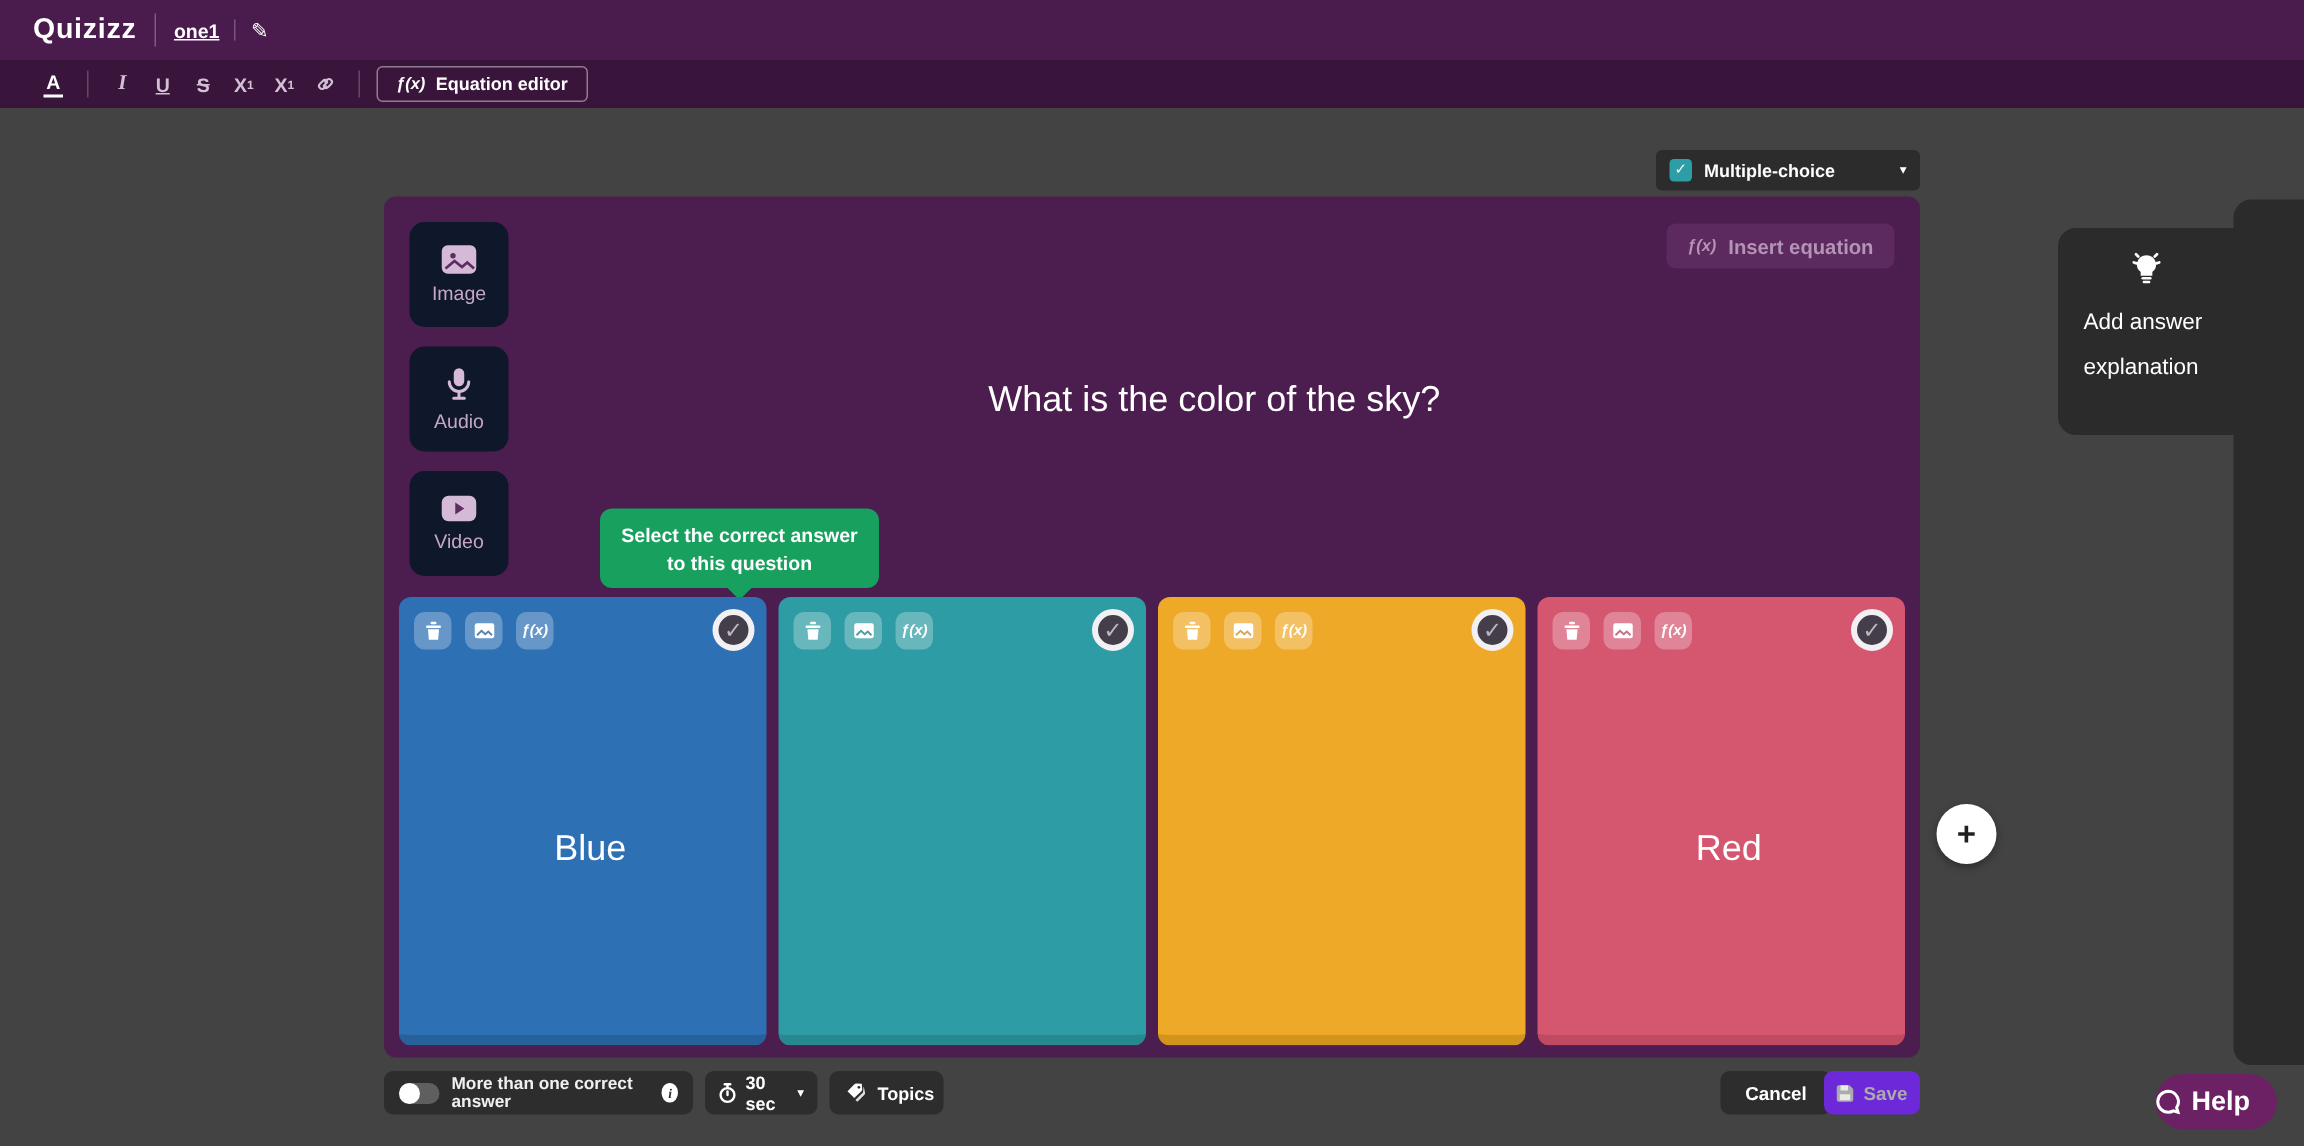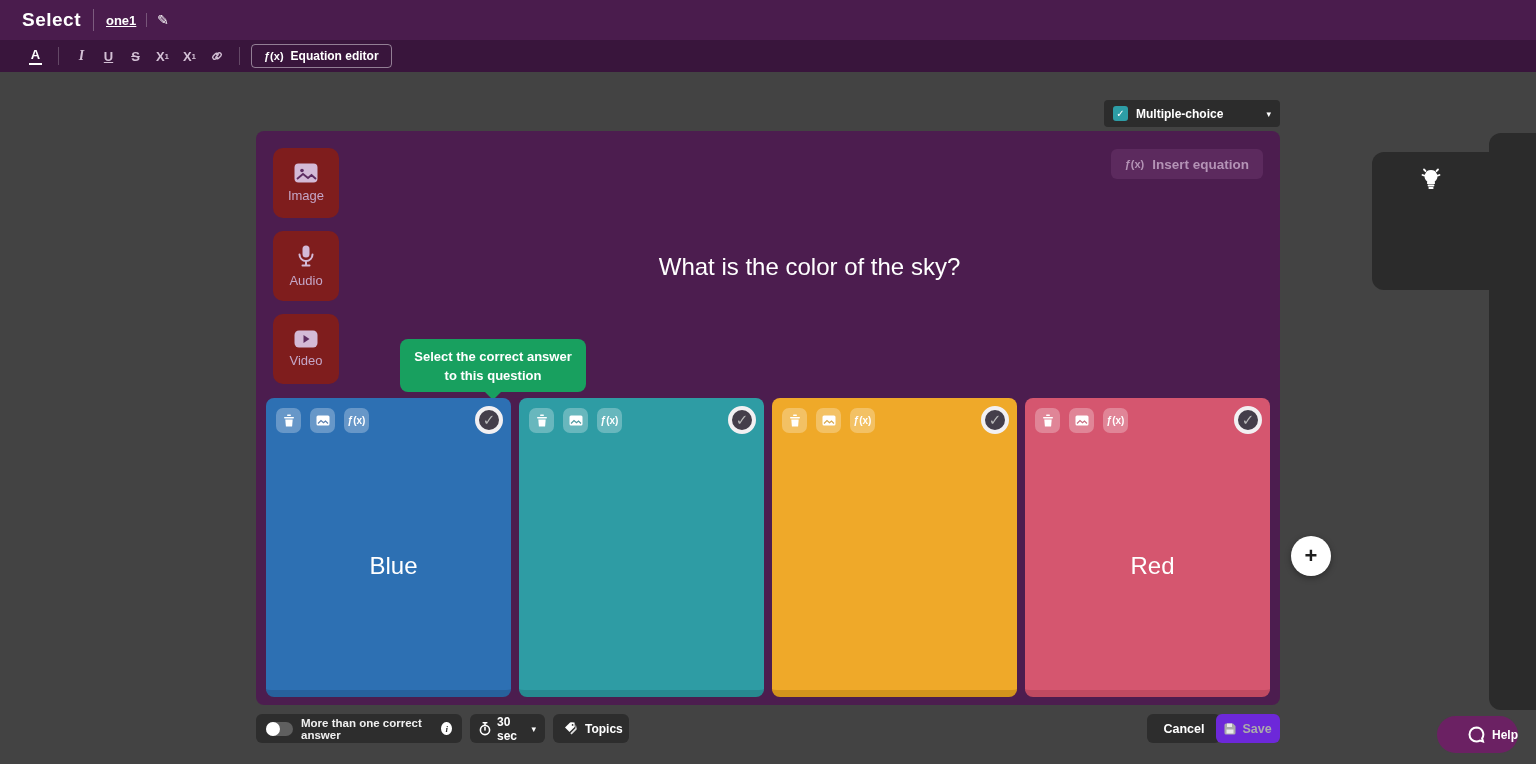--- a/index.html
+++ b/index.html
@@ -23,34 +23,34 @@
   .fmt-btn.active { color:#fff; }
   .fmt-A { border-bottom:2px solid #fff; padding:0 2px 1px 2px; }
   .fmt-I { font-family:"Liberation Serif",serif; font-style:italic; font-size:14px; }
   .fmt-U { text-decoration:underline; }
   .fmt-S { text-decoration:line-through; }
   .fmt-sep { width:1px; height:18px; background:rgba(255,255,255,.22); margin:0 9px; }
   sup,sub { font-size:8px; font-weight:700; }
   .eq-editor-btn { height:24px; border:1px solid rgba(255,255,255,.45); border-radius:4px;
                    display:flex; align-items:center; gap:7px; padding:0 12px; margin-left:2px;
                    color:#fff; font-size:12px; font-weight:700; cursor:pointer; }
-  .fx { font-size:11px; font-weight:700; }
+  .fx { font-style:italic; font-size:11px; font-weight:700; }
 
   
   .type-dd { position:absolute; left:1104px; top:100px; width:176px; height:27px; background:#2c2c2c;
              border-radius:4px; display:flex; align-items:center; padding:0 9px; gap:8px; cursor:pointer; }
   .type-icon { width:15px; height:15px; border-radius:3px; display:flex; align-items:center;
                justify-content:center; color:#fff; font-size:10px; font-weight:700; }
   .type-label { color:#fff; font-size:12px; font-weight:700; flex:1; }
   .caret { color:#fff; font-size:9px; }
 
   
   .qpanel { position:absolute; left:256px; top:131px; width:1024px; height:574px;
             background:#4c1d4f; border-radius:8px; }
-  .media-btn { position:absolute; left:17px; width:66px; height:70px; background:#7f1d1d;
+  .media-btn { position:absolute; left:17px; width:66px; height:70px; background:#0f172a;
                border-radius:10px; display:flex; flex-direction:column; align-items:center;
                justify-content:center; gap:5px; color:#c4a6c7; font-size:13px; cursor:pointer; }
   .media-btn .micon { color:#d4bad7; display:flex; }
   .insert-eq { position:absolute; right:17px; top:18px; height:30px; background:#5c2a5e; border-radius:6px;
                display:flex; align-items:center; gap:8px; padding:0 14px; color:#b493b6;
                font-size:13.5px; font-weight:600; cursor:pointer; }
   .question-text { position:absolute; left:83px; right:0; top:122px; text-align:center;
                    color:#fff; font-size:24px; font-weight:500; cursor:text; }
 
   
@@ -97,28 +97,28 @@
                  background:#2b2b2b; border-radius:12px 0 0 12px; }
   .explain-card { position:absolute; left:1372px; top:152px; width:118px; height:138px;
                   background:#2b2b2b; border-radius:12px 0 0 12px; cursor:pointer; color:#fff; }
   .explain-card .bulb { position:absolute; left:50%; transform:translateX(-50%); top:14px; }
   .explain-text { position:absolute; left:17px; top:48px; font-size:15px; line-height:30px; }
   .plus-btn { position:absolute; left:1291px; top:536px; width:40px; height:40px; border-radius:50%;
               background:#fff; color:#1f1f1f; font-size:22px; font-weight:700; display:flex;
               align-items:center; justify-content:center; box-shadow:0 2px 6px rgba(0,0,0,.35);
               cursor:pointer; }
   .help-btn { position:absolute; left:1437px; top:716px; width:81px; height:37px; border-radius:19px;
-              background:#6b2163; color:#fff; display:flex; align-items:center; justify-content:flex-end;
-              gap:7px; font-size:12px; font-weight:800; cursor:pointer; }
+              background:#6b2163; color:#fff; display:flex; align-items:center; justify-content:flex-start;
+              gap:7px; font-size:18px; font-weight:800; cursor:pointer; }
 </style>
 </head>
 <body>
 
 <div class="header">
-  <span class="logo">Select</span>
+  <span class="logo">Quizizz</span>
   <span class="hdr-sep"></span>
   <span class="quiz-title">one1</span>
   <span class="hdr-sep2"></span>
   <span class="pencil">✎</span>
 </div>
 
 <div class="fmt-bar">
   <span class="fmt-btn active">
       <span class="fmt-A">A</span>
     </span>
@@ -347,20 +347,24 @@
         <path d="M13 5 a5.4 5.4 0 0 1 3 9.9 l0 2.1 h-6 l0-2.1 a5.4 5.4 0 0 1 3-9.9 z" fill="#fff"></path>
         <line x1="10.5" y1="19.5" x2="15.5" y2="19.5"></line>
         <line x1="11.3" y1="22" x2="14.7" y2="22"></line>
         <line x1="13" y1="0.8" x2="13" y2="2.2" opacity="0"></line>
         <line x1="4.5" y1="9" x2="6.5" y2="9.6"></line>
         <line x1="21.5" y1="9" x2="19.5" y2="9.6"></line>
         <line x1="6" y1="3.5" x2="7.5" y2="5"></line>
         <line x1="20" y1="3.5" x2="18.5" y2="5"></line>
       </svg>
   </span>
+  <div class="explain-text">
+    <div>Add answer</div>
+    <div>explanation</div>
+  </div>
 </div>
 
 <div class="plus-btn">+</div>
 
 <div class="help-btn">
   <span style="display:flex">
     <svg width="17" height="17" viewBox="0 0 17 17" fill="none" stroke="#fff" stroke-width="2">
         <path d="M8.5 1.5 a7 7 0 1 0 0 14 c1.2 0 2.4-.3 3.4-.9 l3.1.9 -.9-3.1 a7 7 0 0 0-5.6-10.9 z" transform="rotate(0 8.5 8.5)"></path>
       </svg>
   </span>

